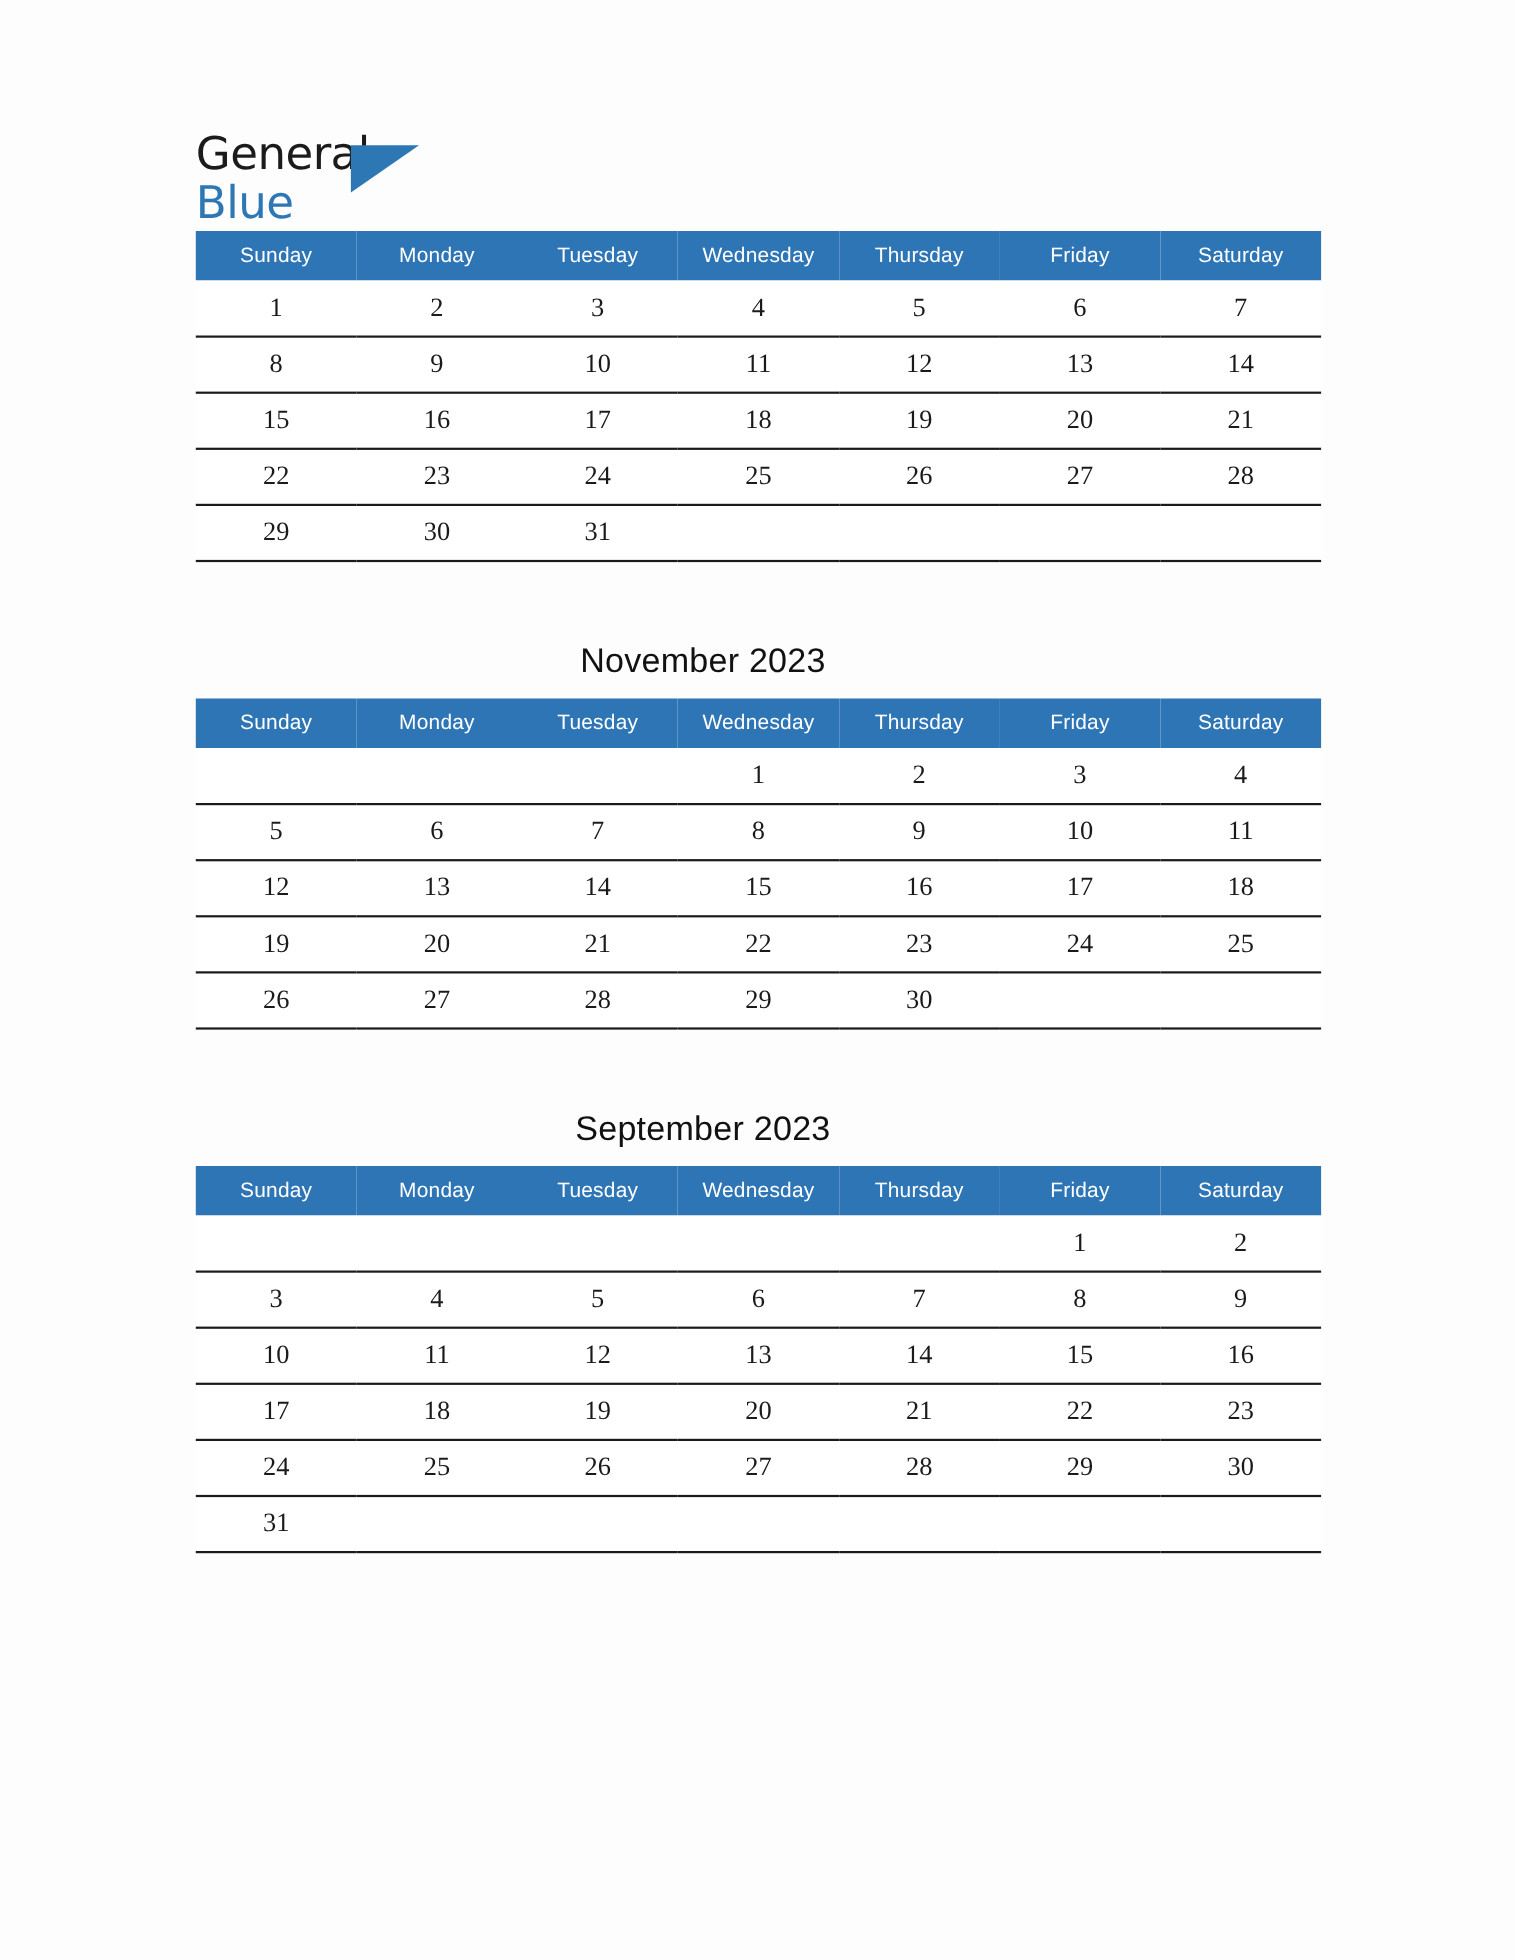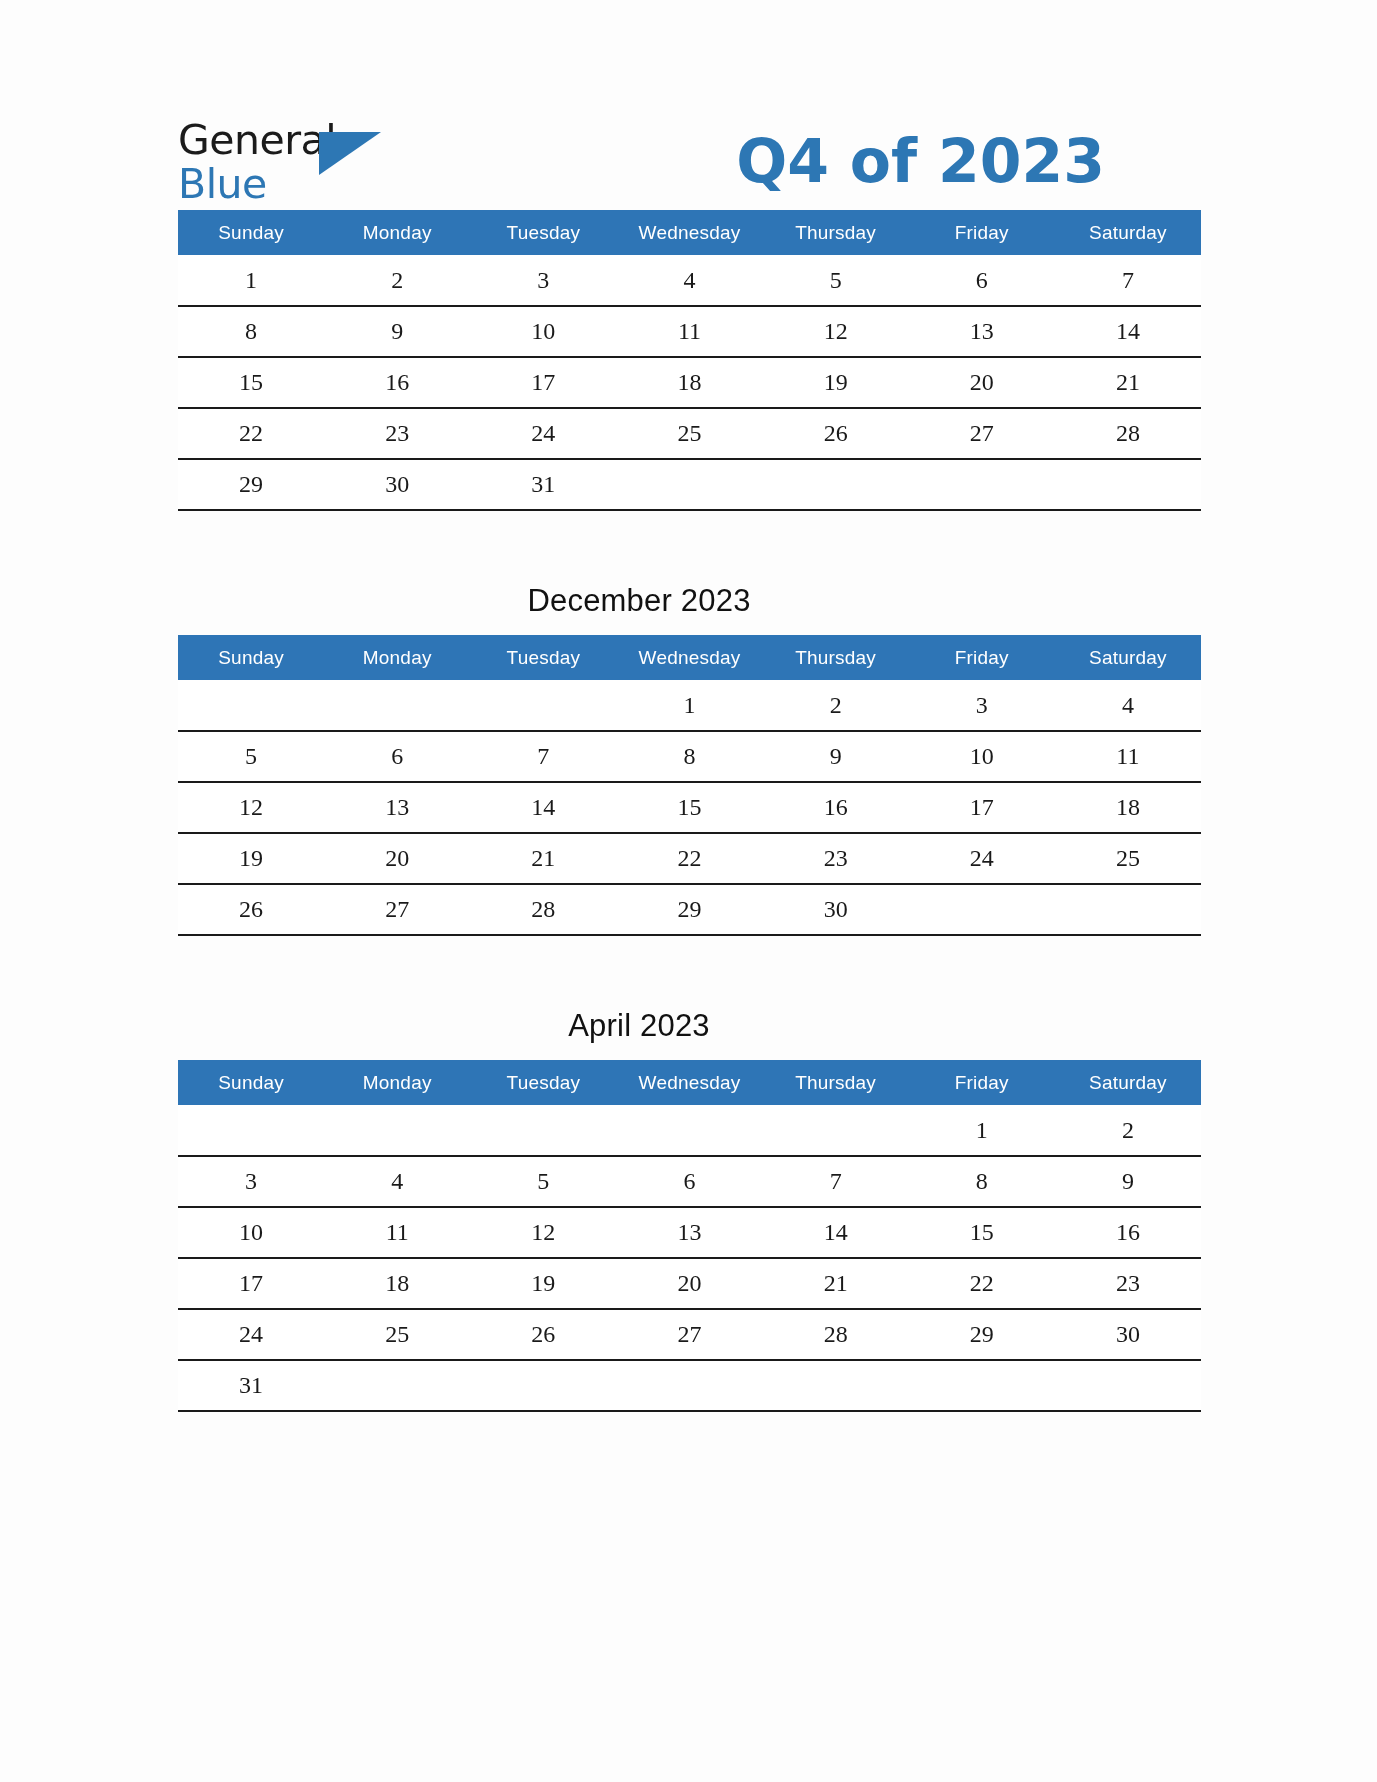--- a/index.html
+++ b/index.html
@@ -124,21 +124,20 @@
 <div class="page">
 
   <div class="header">
 
     <div class="logo">
       <span class="logo-general">General</span>
       <span class="logo-triangle"></span>
       <span class="logo-blue">Blue</span>
     </div>
 
-    <div class="quarter-title">Q4 of 2023</div>
 
   </div>
 
   <div class="months">
       <div class="month-block">
         <table class="cal">
           <thead>
             <tr>
               <th>Sunday</th>
               <th>Monday</th>
@@ -192,21 +191,21 @@
               <td>31</td>
               <td class="empty"></td>
               <td class="empty"></td>
               <td class="empty"></td>
               <td class="empty"></td>
             </tr>
           </tbody>
         </table>
       </div>
       <div class="month-block">
-        <div class="month-title">December 2023</div>
+        <div class="month-title">November 2023</div>
         <table class="cal">
           <thead>
             <tr>
               <th>Sunday</th>
               <th>Monday</th>
               <th>Tuesday</th>
               <th>Wednesday</th>
               <th>Thursday</th>
               <th>Friday</th>
               <th>Saturday</th>
@@ -255,21 +254,21 @@
               <td>28</td>
               <td>29</td>
               <td>30</td>
               <td class="empty"></td>
               <td class="empty"></td>
             </tr>
           </tbody>
         </table>
       </div>
       <div class="month-block">
-        <div class="month-title">April 2023</div>
+        <div class="month-title">September 2023</div>
         <table class="cal">
           <thead>
             <tr>
               <th>Sunday</th>
               <th>Monday</th>
               <th>Tuesday</th>
               <th>Wednesday</th>
               <th>Thursday</th>
               <th>Friday</th>
               <th>Saturday</th>

